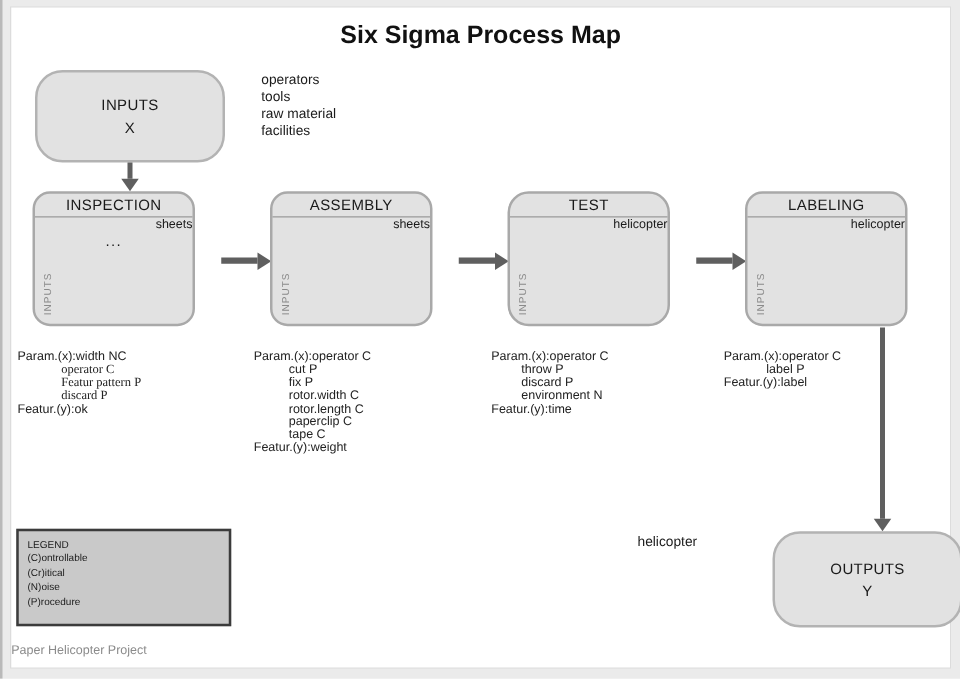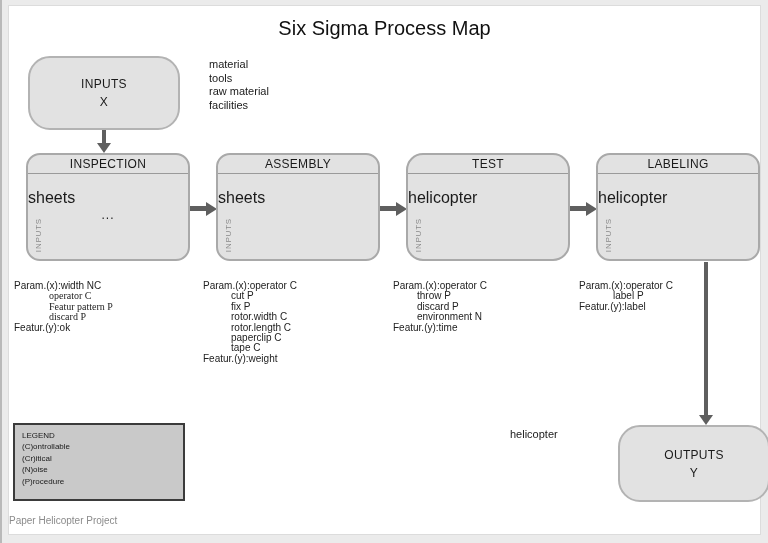--- a/index.html
+++ b/index.html
@@ -10,42 +10,42 @@
     color:#1a1a1a;
     position:relative;
   }
   .edge-left { position:absolute; left:0; top:0; width:2px; height:543px; background:#b9b9b9; }
   .page {
     position:absolute; left:8px; top:5px; width:753px; height:530px;
     background:#ffffff; border:1px solid #dcdcdc;
   }
   .title {
     position:absolute; top:11px; left:0; width:100%;
-    text-align:center; font-size:20px; color:#111;
+    text-align:center; font-size:20px; color:#111;font-weight:bold;
   }
   
   .terminal {
     position:absolute; background:#e2e2e2; border:2px solid #b3b3b3; border-radius:22px;
     display:flex; flex-direction:column; align-items:center; justify-content:center;
     font-size:12px; gap:4px; letter-spacing:0.3px;
   }
   .inputs-node  { left:19px;  top:50px;  width:152px; height:74px; }
   .outputs-node { left:585px; top:419px; width:152px; height:77px;margin-left:24px; }
   
   .pbox {
-    position:absolute; top:147px; width:164px; height:108px;
+    position:absolute; top:147px; width:130px; height:108px;
     background:#e2e2e2; border:2px solid #a9a9a9; border-radius:14px;
   }
   .pbox-0 { left:17px; } .pbox-1 { left:207px; } .pbox-2 { left:397px;border-radius:17px; } .pbox-3 { left:587px; }
   .pbox-header {
     height:19px; border-bottom:1px solid #9a9a9a;
     display:flex; align-items:center; justify-content:center;
     font-size:12px; letter-spacing:0.3px;
   }
-  .pbox-item  { text-align:left; margin-top:15px; font-size:16px; }
+  .pbox-item  { text-align:right; margin-top:0; font-size:10px; }
   .pbox-extra { text-align:center; margin-top:1px; font-size:12px; letter-spacing:1px; }
   .side-label {
     position:absolute; left:6px; bottom:7px;
     writing-mode:vertical-rl; transform:rotate(180deg);
     font-size:8px; color:#8a8a8a; letter-spacing:0.8px;
   }
   
   .resources { position:absolute; left:200px; top:52px; font-size:11px; line-height:13.5px; }
   
   .pblock { position:absolute; top:275px; font-size:10px; line-height:10.4px; color:#222; white-space:nowrap; }
@@ -86,21 +86,21 @@
 <div class="page">
 
   <div class="title">Six Sigma Process Map</div>
 
   <div class="terminal inputs-node">
     <div>INPUTS</div>
     <div>X</div>
   </div>
 
   <div class="resources">
-    <div>material</div>
+    <div>operators</div>
     <div>tools</div>
     <div>raw material</div>
     <div>facilities</div>
   </div>
 
   <div class="varrow va-inputs"></div>
   <div class="harrow ha-0"></div>
   <div class="harrow ha-1"></div>
   <div class="harrow ha-2"></div>
   <div class="varrow va-outputs"></div>

